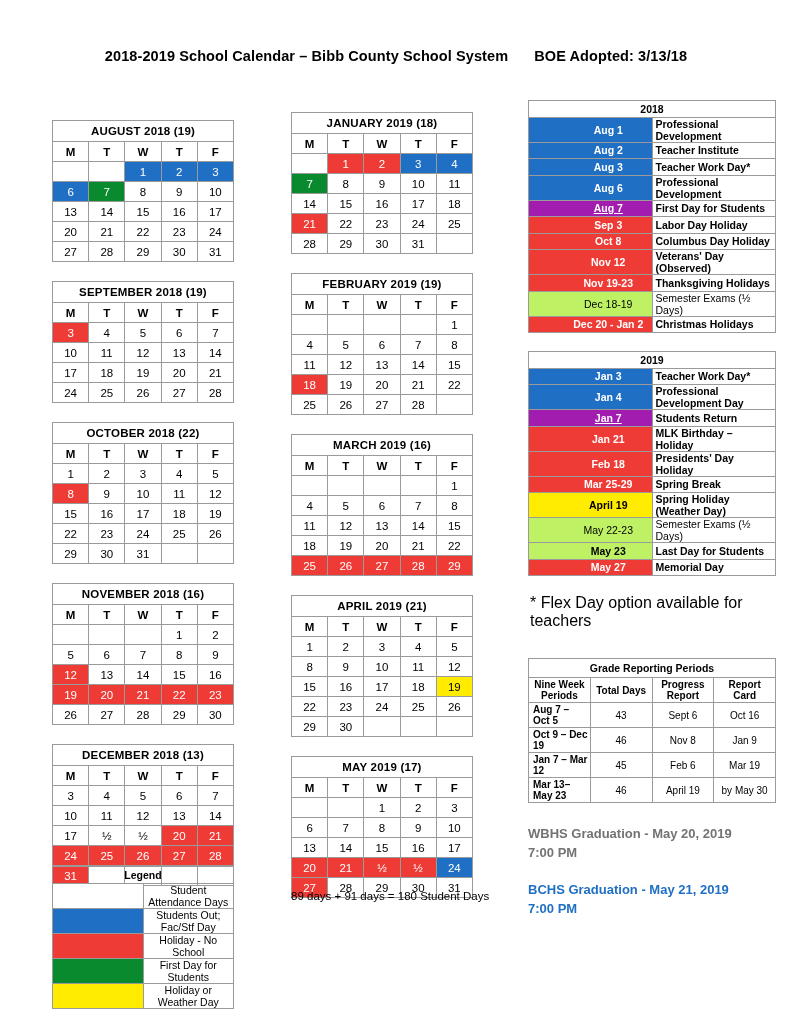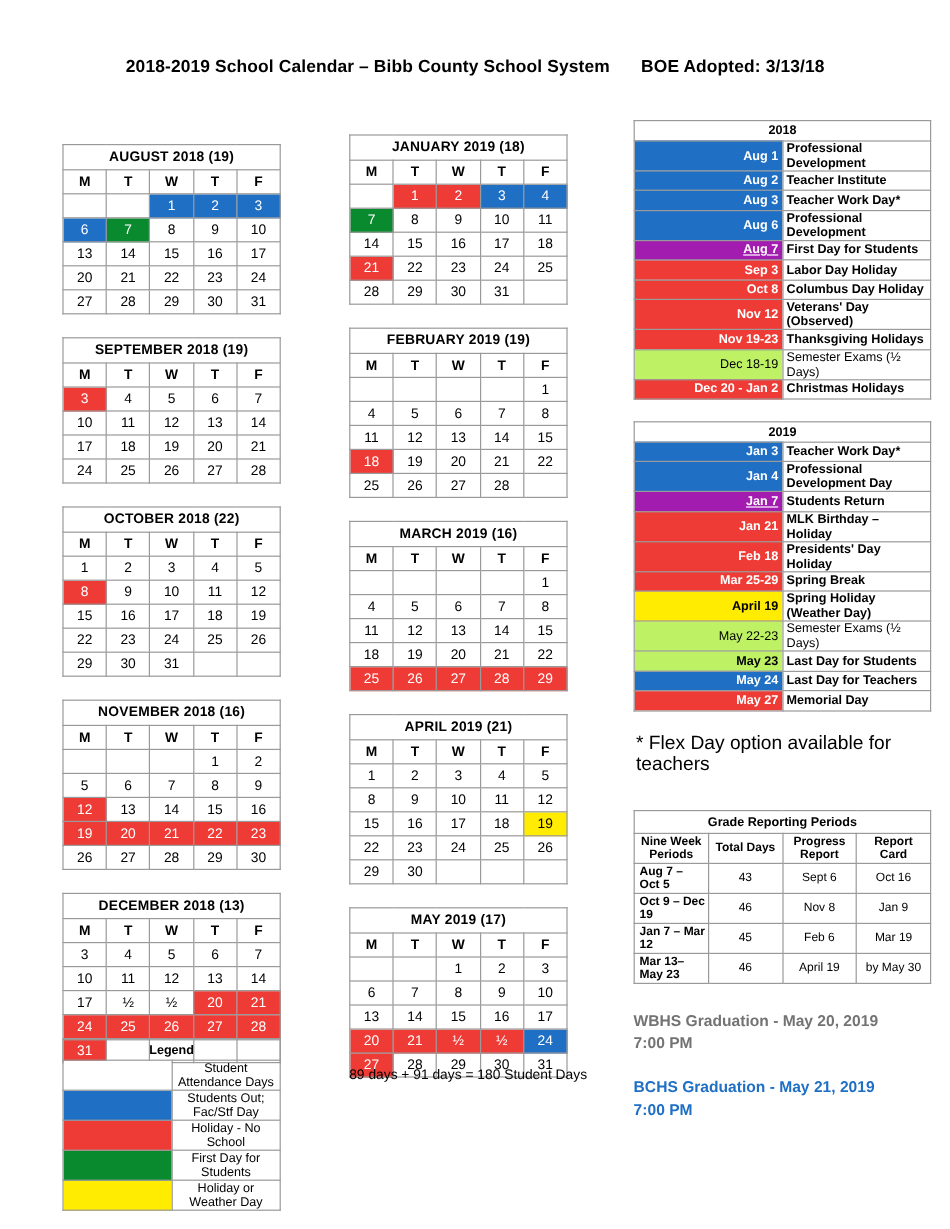--- a/index.html
+++ b/index.html
@@ -84,21 +84,21 @@
   table.events td{
     border:1px solid #9a9a9a;
     font-size:10.5px;
     height:15.5px;
     padding:0 3px;
   }
   table.events td.yr{
     text-align:center;font-weight:bold;font-size:10.5px;
   }
   table.events td.dt{
-    width:78px;text-align:right;padding-left:39px;
+    width:78px;text-align:center;padding-left:39px;
   }
   table.events td.ds{text-align:left;}
   td.e-blue{background:#1f6fc4;color:#ffffff;font-weight:bold;}
   td.e-red{background:#ef3b36;color:#ffffff;font-weight:bold;}
   td.e-green{background:#a21caf;color:#ffffff;font-weight:bold;text-decoration:underline;}
   td.e-yellow{background:#ffec00;color:#000000;font-weight:bold;}
   td.e-plain{background:#bef264;color:#000000;}
   td.b-txt{font-weight:bold;}
 
   .flexnote{
@@ -728,24 +728,20 @@
           </tr>
           <tr>
             <td class="dt e-plain">May 22-23</td>
             <td class="ds">Semester Exams (½ Days)</td>
           </tr>
           <tr>
             <td class="dt e-plain b-txt">May 23</td>
             <td class="ds b-txt">Last Day for Students</td>
           </tr>
           <tr>
-            <td class="dt e-blue">May 24</td>
-            <td class="ds b-txt">Last Day for Teachers</td>
-          </tr>
-          <tr>
             <td class="dt e-red">May 27</td>
             <td class="ds b-txt">Memorial Day</td>
           </tr>
         </tbody>
     </table>
 
     <div class="flexnote">* Flex Day option available for teachers</div>
 
     <div class="grp-wrap">
       <table class="grp">

